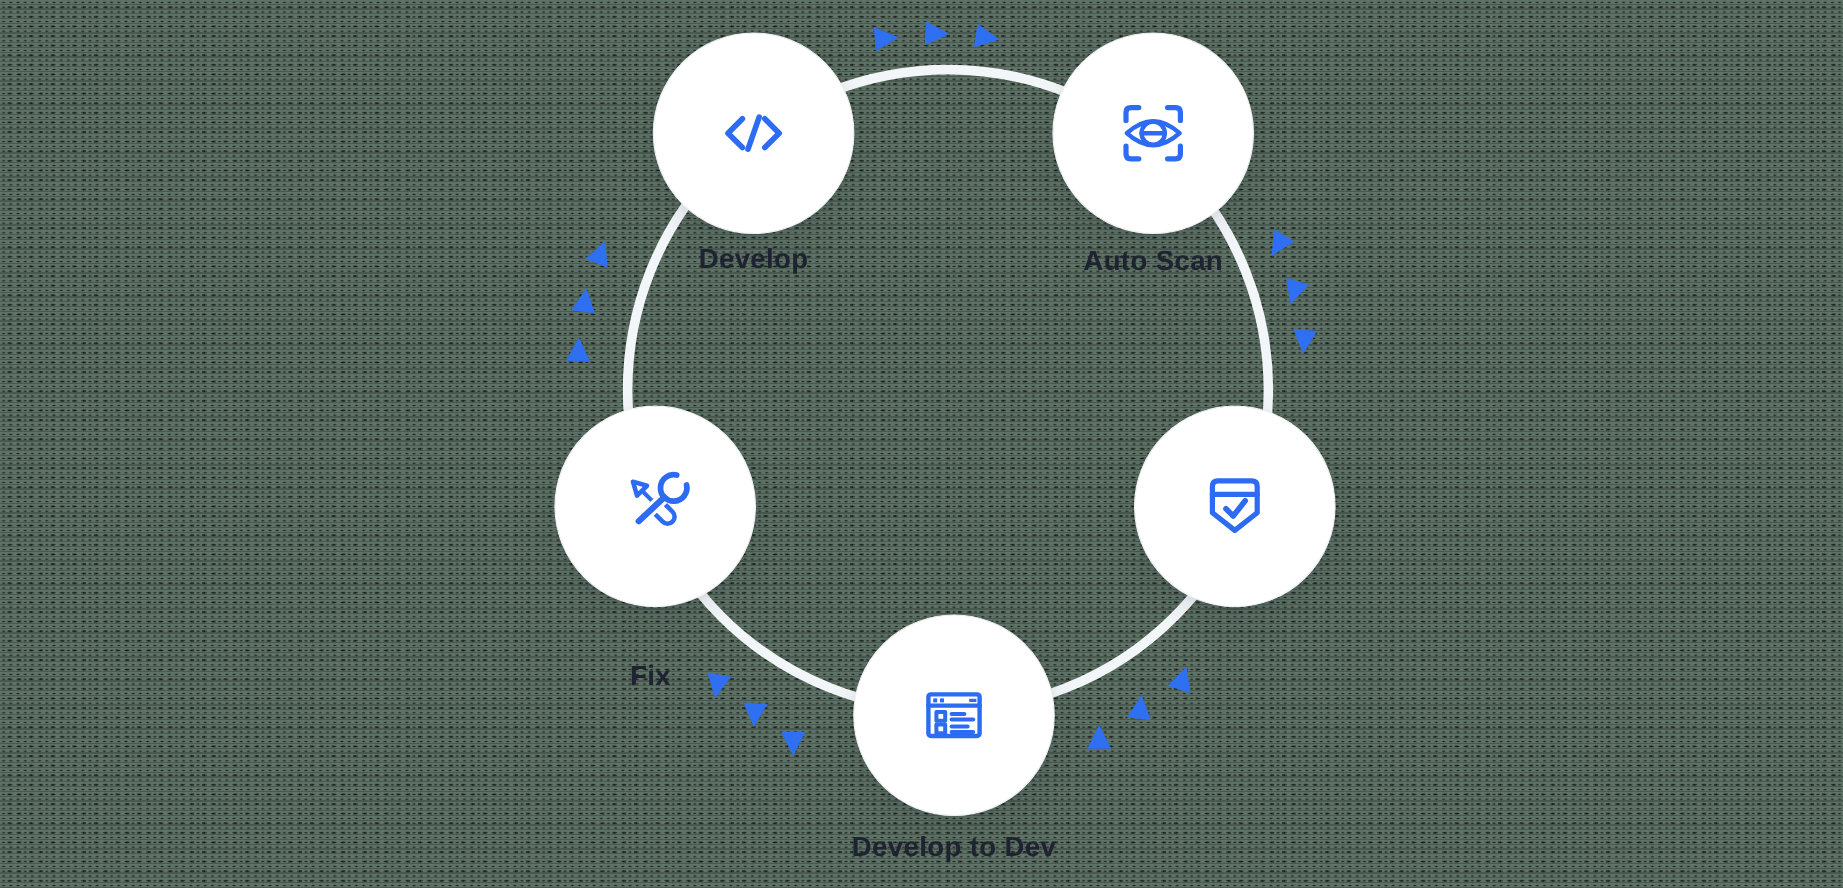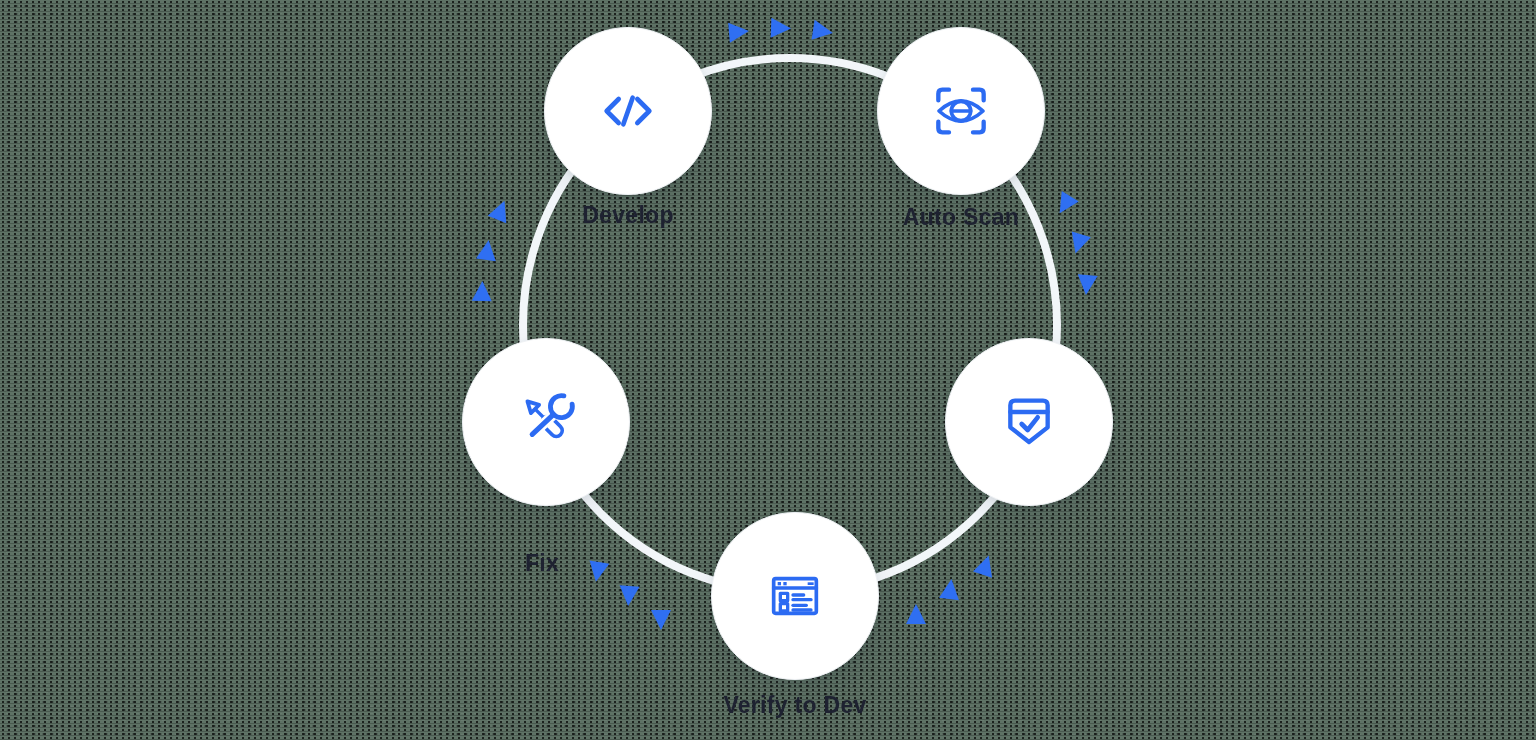--- a/index.html
+++ b/index.html
@@ -112,21 +112,21 @@
         <rect x="67" y="27.5" width="9" height="4" fill="currentColor" stroke="none"></rect>
         <rect x="26" y="44" width="11" height="11" stroke-width="5"></rect>
         <path d="M45 46.5 H61" stroke-width="5"></path>
         <path d="M45 53.5 H72" stroke-width="5"></path>
         <rect x="26" y="59.5" width="11" height="11" stroke-width="5"></rect>
         <path d="M45 62 H65" stroke-width="5"></path>
         <path d="M45 69 H72" stroke-width="5"></path>
       </svg>
     </span>
   </div>
-  <div class="step-label" style="left:665px;top:692px;">Verify to Dev</div>
+  <div class="step-label" style="left:665px;top:692px;">Develop to Dev</div>
 
   <div class="node" style="left:462px;top:338px;">
     <span class="icon">
       <svg width="66" height="66" viewBox="0 0 96 96" fill="none" stroke="currentColor" stroke-width="5.5" stroke-linecap="round" stroke-linejoin="round">
 
         <path d="M21 18 L38 23 L26 35 Z"></path>
         <path d="M33 30 L47 44" stroke-width="5"></path>
         <rect x="40" y="46" width="34" height="17" rx="8.5" transform="rotate(45 57 54.5)" fill="#ffffff"></rect>
 
         <path d="M59 37 L28 66" stroke="#ffffff" stroke-width="15"></path>

